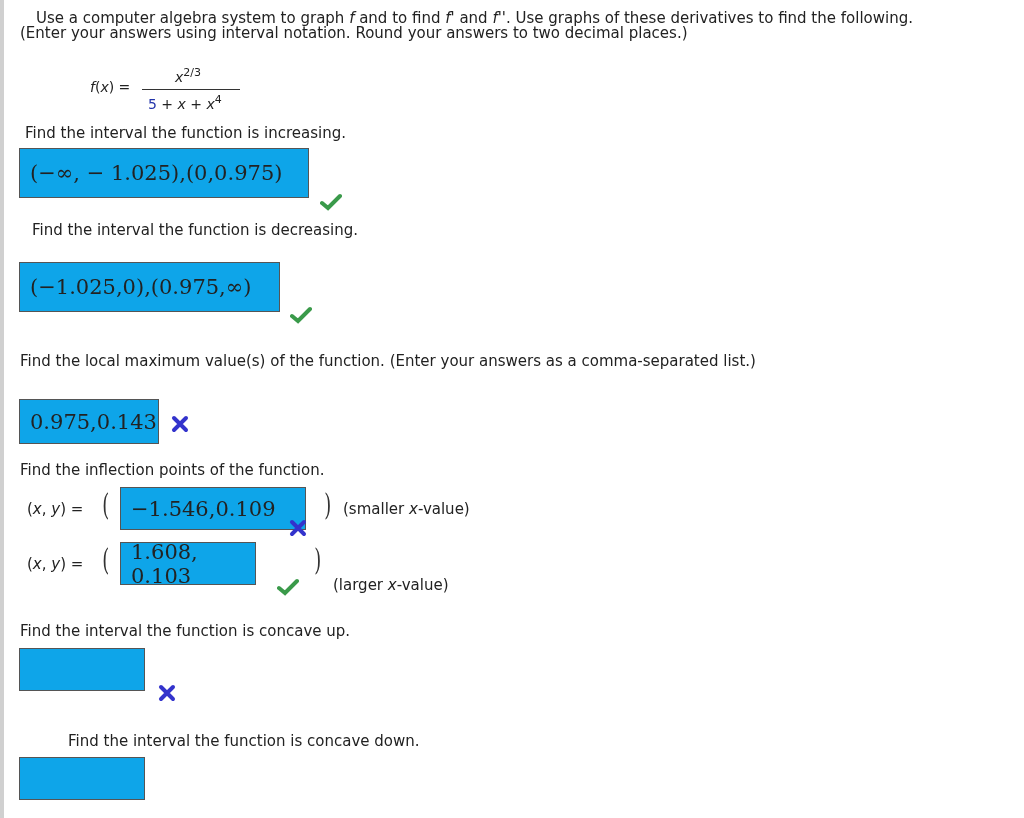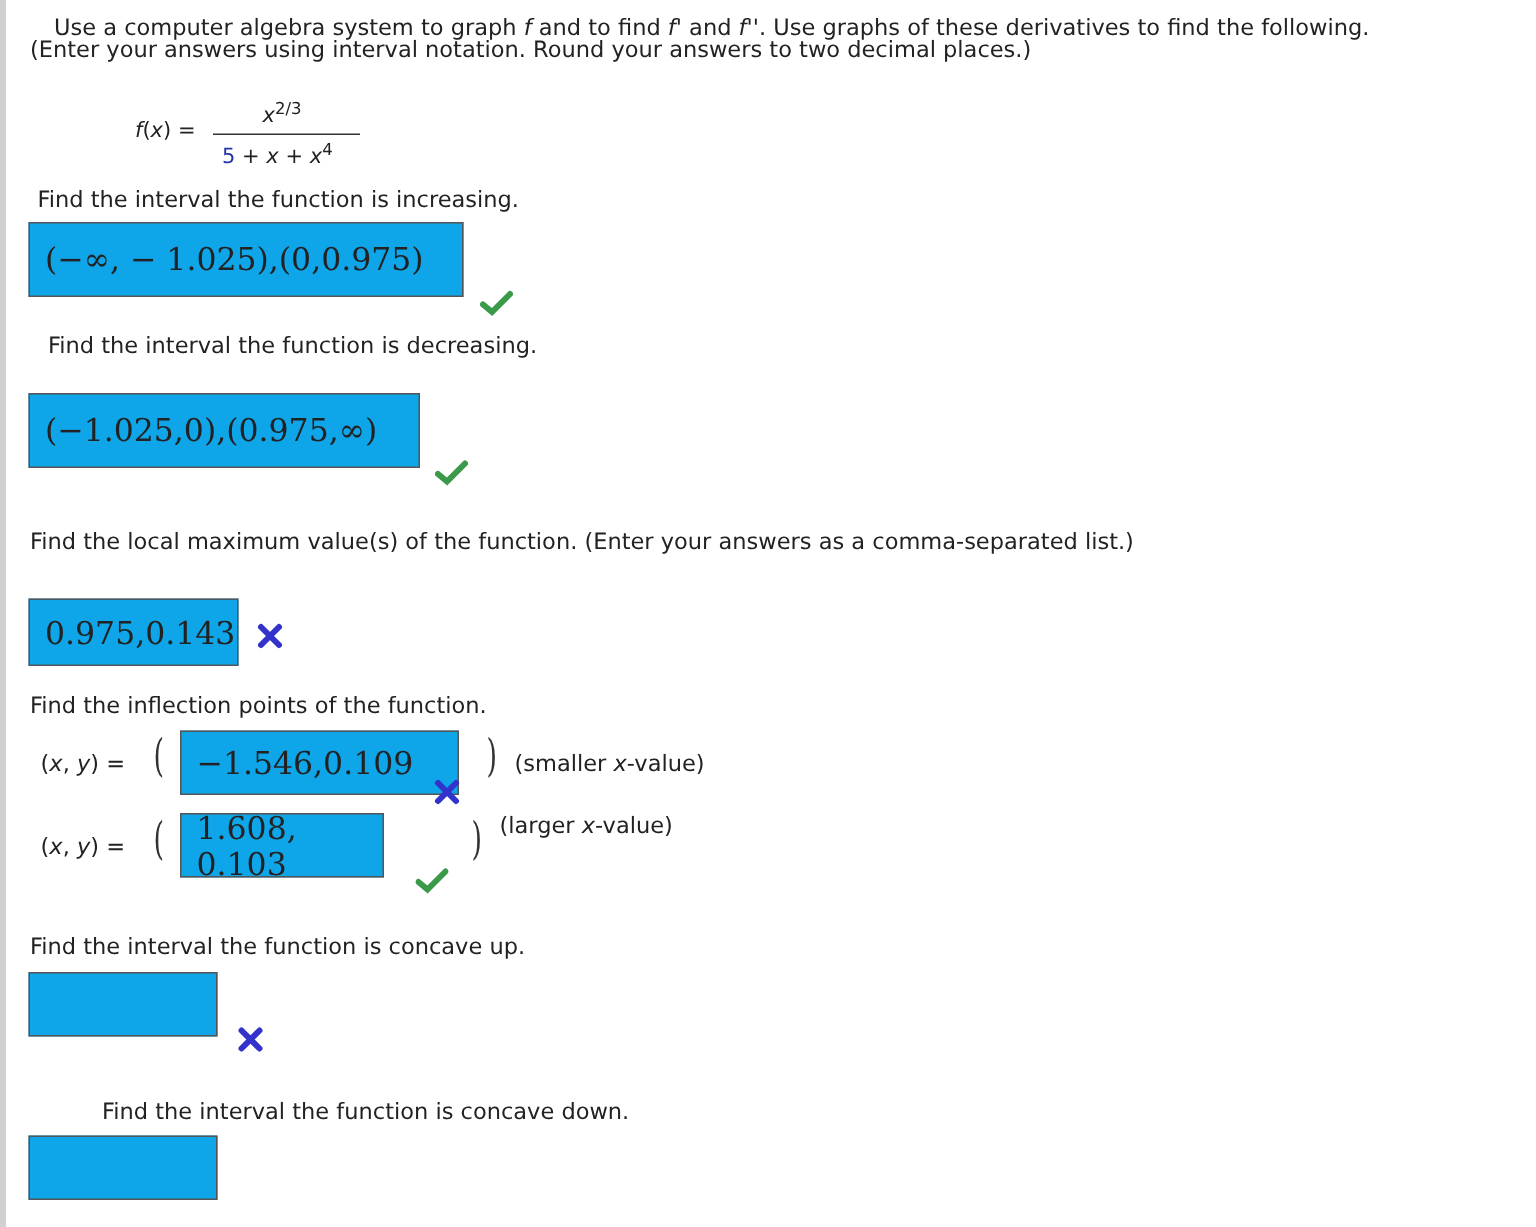--- a/index.html
+++ b/index.html
@@ -59,21 +59,21 @@
 <div class="paren" style="left:322px;top:487px;">)</div>
 <div class="abs" style="left:343px;top:500px;"><span>(smaller </span><span class="it">x</span><span>-value)</span></div>
 
 <div class="abs" style="left:27px;top:555px;">(<span class="it">x</span>, <span class="it">y</span>) =</div>
 <div class="paren" style="left:100px;top:542px;">(</div>
 <div class="box" style="left:120px;top:542px;width:136px;height:43px;">1.608, 0.103</div>
 <svg class="check" style="left:277px;top:578px;" viewBox="0 0 22 18">
     <path d="M2 10 L8 15 L20 3" stroke="#3a9a4a" stroke-width="4" fill="none" stroke-linecap="round"></path>
   </svg>
 <div class="paren" style="left:312px;top:542px;">)</div>
-<div class="abs" style="left:333px;top:541px;"><span>(larger </span><span class="it">x</span><span>-value)</span></div>
+<div class="abs" style="left:333px;top:576px;"><span>(larger </span><span class="it">x</span><span>-value)</span></div>
 
 <div class="abs" style="left:20px;top:622px;">Find the interval the function is concave up.</div>
 <div class="box" style="left:19px;top:648px;width:126px;height:43px;"></div>
 <svg class="cross" style="left:158px;top:684px;" viewBox="0 0 18 18">
     <path d="M3 3 L15 15 M15 3 L3 15" stroke="#3333cc" stroke-width="4" stroke-linecap="round"></path>
   </svg>
 
 <div class="abs" style="left:20px;top:732px;margin-left:48px;">Find the interval the function is concave down.</div>
 <div class="box" style="left:19px;top:757px;width:126px;height:43px;"></div>
 

